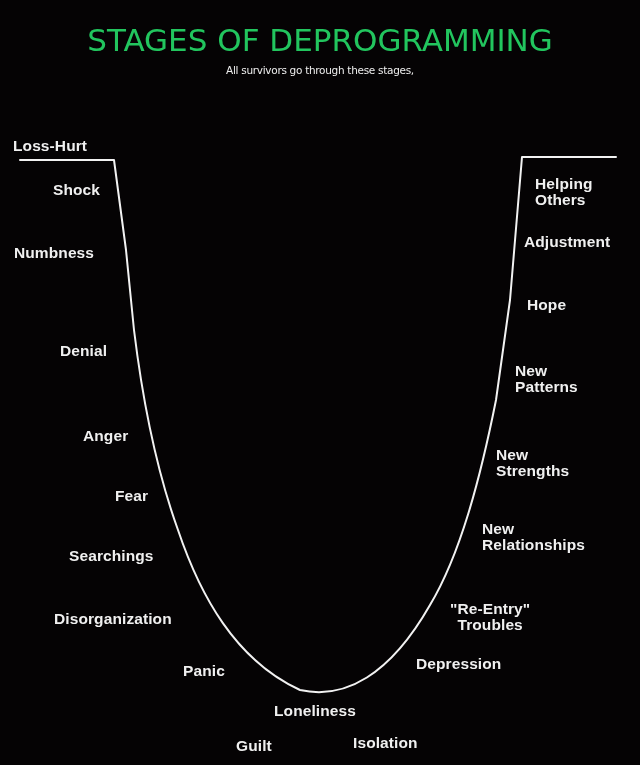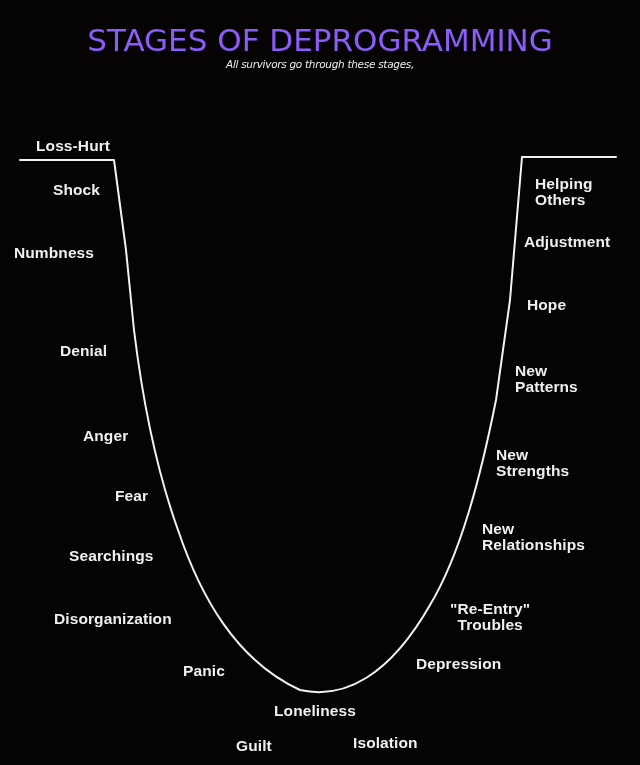--- a/index.html
+++ b/index.html
@@ -18,21 +18,21 @@
     }
     .title {
       position: absolute;
       left: 0;
       width: 640px;
       top: 22px;
       text-align: center;
       font-family: "DejaVu Sans", sans-serif;
       font-size: 31px;
       letter-spacing: 0px;
-      color: #8b5cf6;
+      color: #22c55e;
       font-weight: normal;
       white-space: nowrap;
     }
     .subtitle {
       position: absolute;
       left: 0;
       width: 640px;
       text-align: center;
       font-family: "DejaVu Sans", sans-serif;
       font-size: 10.5px;
@@ -58,36 +58,36 @@
       width: 640px;
       height: 765px;
     }
   </style>
 </head>
 <body>
 
 <div id="canvas">
 
   <div class="title">STAGES OF DEPROGRAMMING</div>
-  <div class="subtitle" style="top:58px;font-style:italic;">All survivors go through these stages,</div>
+  <div class="subtitle" style="top:64px;">All survivors go through these stages,</div>
 
   <svg class="curve" viewBox="0 0 640 765">
     <path d="M 20 160 L 114 160
              L 126 250
              L 134 330
              C 145 420, 160 480, 178 530
              C 200 595, 235 660, 300 690
              C 345 700, 390 675, 430 605
              C 460 555, 480 480, 496 400
              L 510 300
              L 522 157
              L 616 157" fill="none" stroke="#f2f2f2" stroke-width="2" stroke-linejoin="round" stroke-linecap="round"></path>
   </svg>
 
-  <div class="label" style="left:36px; top:138px;">Loss-Hurt</div>
+  <div class="label" style="left:13px; top:138px;">Loss-Hurt</div>
   <div class="label" style="left:53px; top:182px;">Shock</div>
   <div class="label" style="left:14px; top:245px;">Numbness</div>
   <div class="label" style="left:60px; top:305px;margin-top:38px;">Denial</div>
   <div class="label" style="left:83px; top:428px;">Anger</div>
   <div class="label" style="left:115px; top:488px;">Fear</div>
   <div class="label" style="left:69px; top:548px;">Searchings</div>
   <div class="label" style="left:54px; top:611px;">Disorganization</div>
   <div class="label" style="left:183px; top:663px;">Panic</div>
 
   <div class="label" style="left:274px; top:703px;">Loneliness</div>

